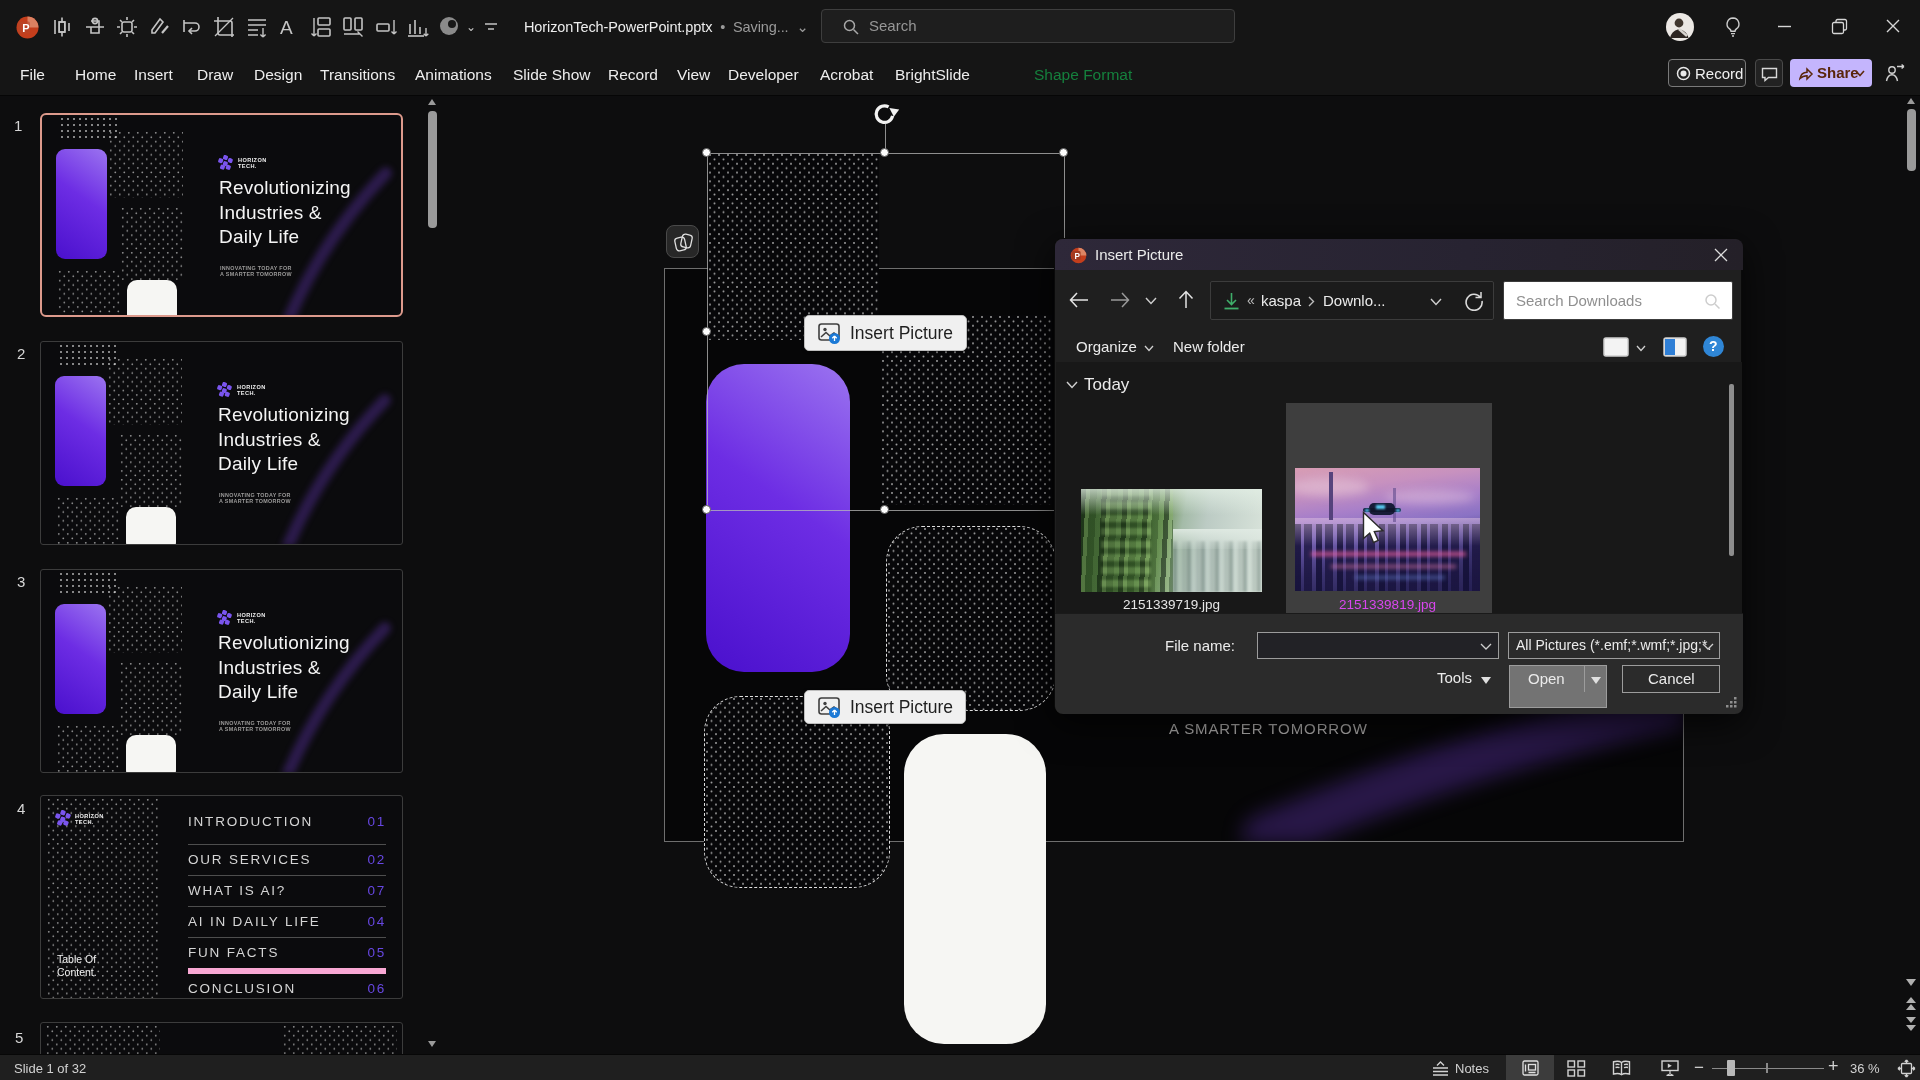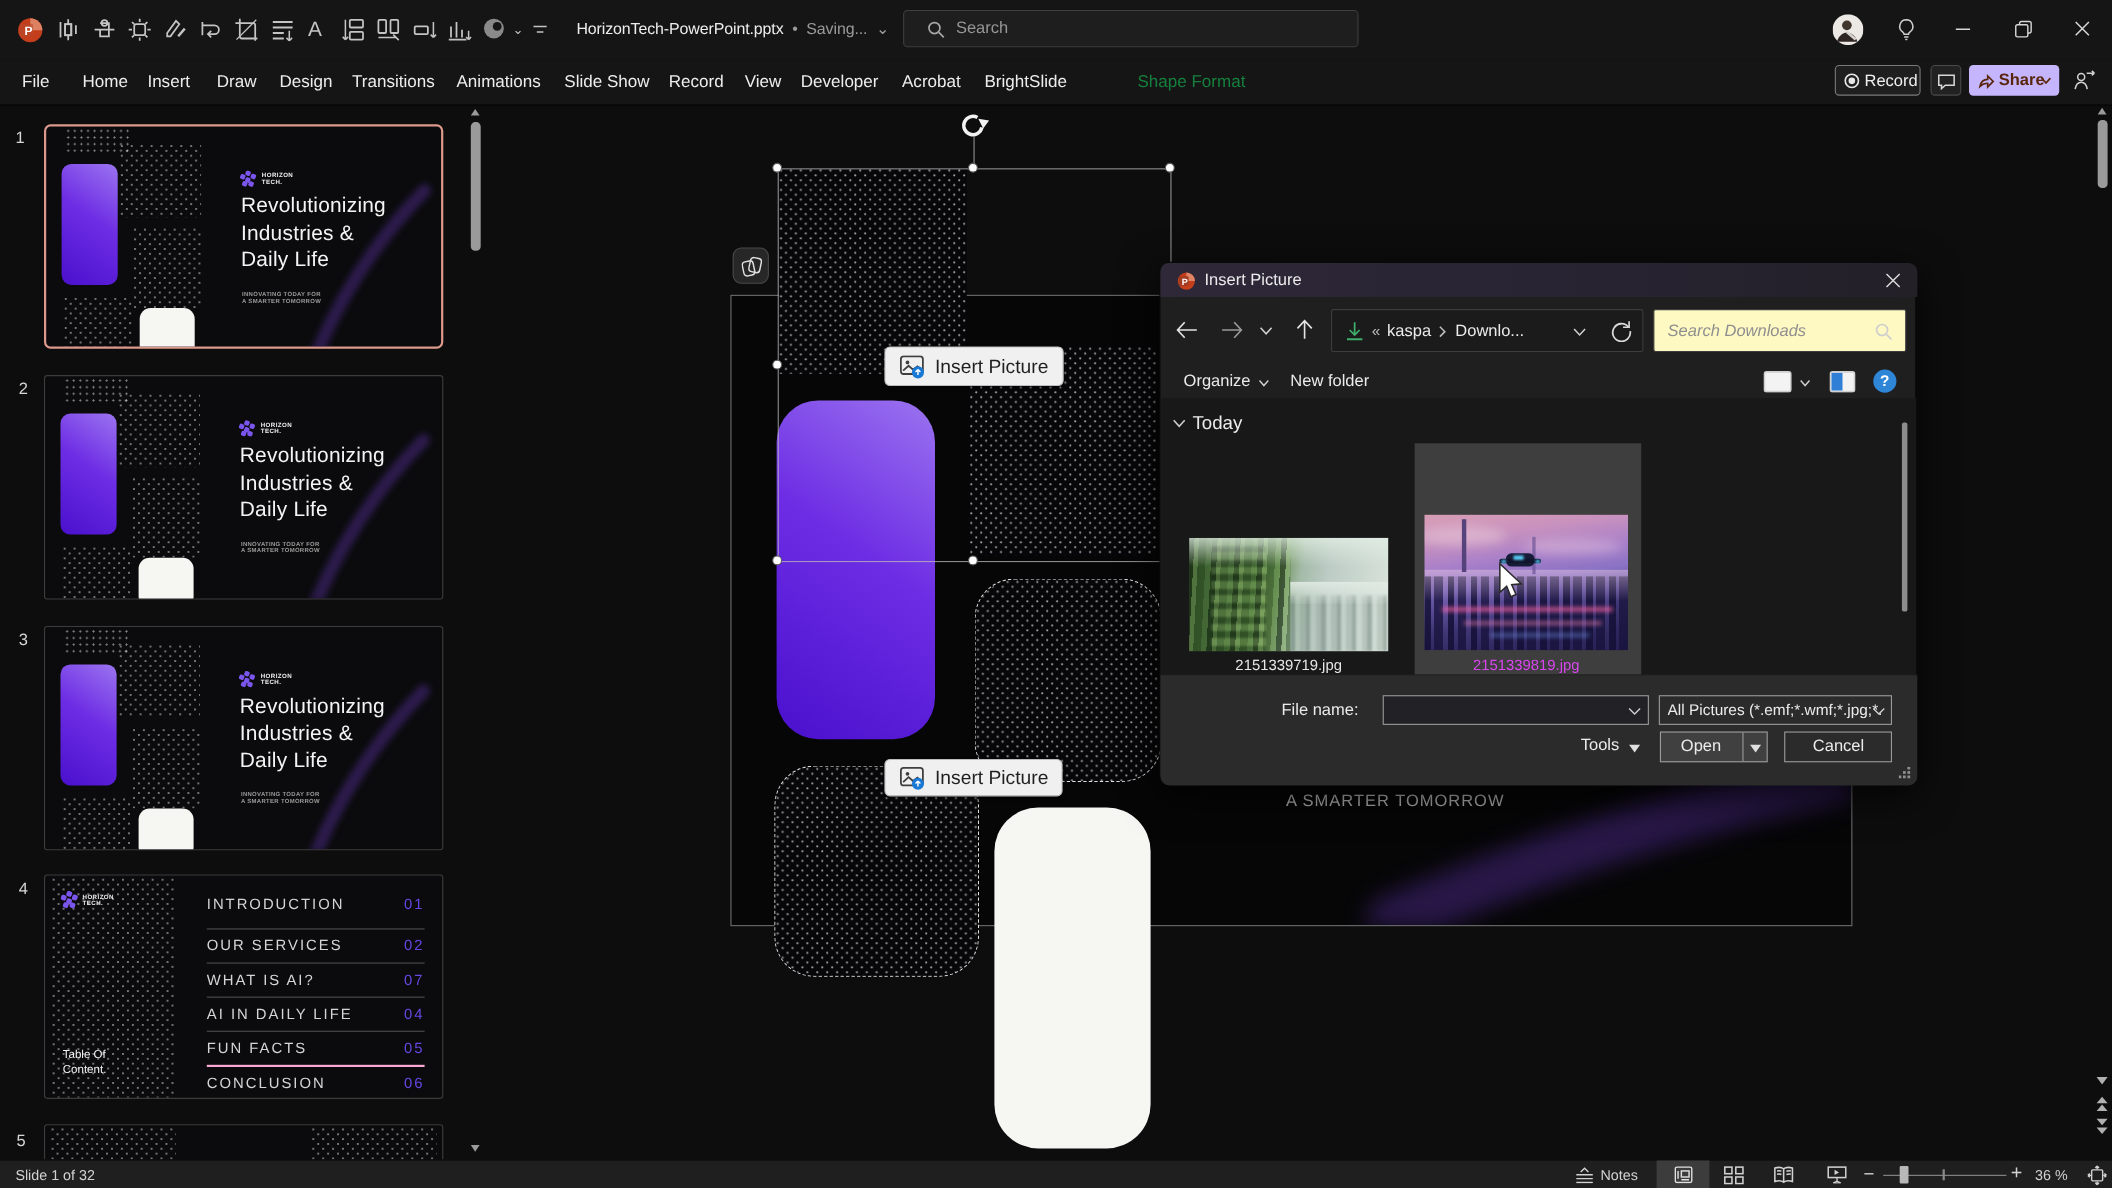--- a/index.html
+++ b/index.html
@@ -338,21 +338,21 @@
             <span style="position:absolute; right:0; top:7px; color:#6747e2;">07</span>
           </div>
         <div style="position:relative; height:31px; border-top:1px solid #4e4e4e;">
             <span style="position:absolute; top:7px;">AI IN DAILY LIFE</span>
             <span style="position:absolute; right:0; top:7px; color:#6747e2;">04</span>
           </div>
         <div style="position:relative; height:31px; border-top:1px solid #4e4e4e;">
             <span style="position:absolute; top:7px;">FUN FACTS</span>
             <span style="position:absolute; right:0; top:7px; color:#6747e2;">05</span>
           </div>
-        <div style="position:relative; height:31px; border-top:2px solid #f9a8d4;">
+        <div style="position:relative; height:31px; border-top:6px solid #f9a8d4;">
             <span style="position:absolute; top:7px;">CONCLUSION</span>
             <span style="position:absolute; right:0; top:7px; color:#6747e2;">06</span>
           </div>
       </div>
     </div>
 
     <div class="thumb" style="top:1022px;">
       <svg class="abs" style="left:5px; top:2px;" width="114" height="45">
           <rect width="114" height="45" fill="url(#pdt)"></rect>
         </svg>
@@ -499,21 +499,21 @@
       <span class="dlgtxt" style="left:112px; top:10px;">Downlo...</span>
       <svg class="abs" style="left:219px; top:16px;" width="12" height="8" viewBox="0 0 12 8" fill="none" stroke="#cfcfcf" stroke-width="1.4">
           <path d="M1 1l5 5.5L11 1"></path>
         </svg>
       <svg class="abs" style="left:253px; top:9px;" width="20" height="20" viewBox="0 0 20 20" fill="none" stroke="#dadada" stroke-width="1.6">
           <path d="M16.5 6.5A8 8 0 1 0 18 10"></path>
           <path d="M17 1v5.5h-5.5" stroke-width="1.5" fill="none"></path>
         </svg>
     </div>
 
-    <div class="abs" style="left:448px; top:42px; width:230px; height:39px; background:#fef9c3; border:1px solid #3c3c3c; border-radius:2px;font-style:italic;">
+    <div class="abs" style="left:448px; top:42px; width:230px; height:39px; background:#ffffff; border:1px solid #3c3c3c; border-radius:2px;">
       <span class="dlgtxt" style="left:12px; top:10px; color:#8f8f8f;">Search Downloads</span>
       <svg class="abs" style="left:200px; top:11px;" width="17" height="17" viewBox="0 0 17 17" fill="none" stroke="#cdcdcd" stroke-width="1.5">
           <circle cx="7" cy="7" r="5"></circle>
           <path d="M11 11l4.5 4.5"></path>
         </svg>
     </div>
 
     <span class="dlgtxt" style="left:21px; top:99px;">Organize</span>
     <svg class="abs" style="left:89px; top:106px;" width="10" height="7" viewBox="0 0 10 7" fill="none" stroke="#cfcfcf" stroke-width="1.3">
         <path d="M1 1l4 4.5L9 1"></path>
@@ -584,21 +584,21 @@
     <div class="abs" style="left:453px; top:393px; width:212px; height:27px; background:#2b2b2b; border:1px solid #9c9c9c;">
       <span class="dlgtxt" style="left:7px; top:4px; font-size:14px; width:196px; overflow:hidden; display:inline-block;">All Pictures (*.emf;*.wmf;*.jpg;*.</span>
       <svg class="abs" style="left:193px; top:10px;" width="12" height="8" viewBox="0 0 12 8" fill="none" stroke="#cfcfcf" stroke-width="1.3">
           <path d="M1 1l5 5L11 1"></path>
         </svg>
     </div>
     <span class="dlgtxt" style="left:382px; top:430px;">Tools</span>
     <svg class="abs" style="left:425px; top:437px;" width="12" height="9" viewBox="0 0 12 9">
         <path d="M1 1h10L6 8z" fill="#e0e0e0"></path>
       </svg>
-    <div class="abs" style="left:454px; top:426px; width:98px; height:28px; border:1px solid #9c9c9c; background:#404040;">
+    <div class="abs" style="left:454px; top:426px; width:98px; height:43px; border:1px solid #9c9c9c; background:#737373;">
       <span class="dlgtxt" style="left:18px; top:4px;">Open</span>
       <div class="abs" style="left:74px; top:0; width:1px; height:26px; background:#9c9c9c;"></div>
       <svg class="abs" style="left:80px; top:10px;" width="12" height="9" viewBox="0 0 12 9">
           <path d="M1 1h10L6 8z" fill="#e0e0e0"></path>
         </svg>
     </div>
     <div class="abs" style="left:567px; top:426px; width:98px; height:28px; border:1px solid #9c9c9c; background:#2b2b2b;">
       <span class="dlgtxt" style="left:25px; top:4px;">Cancel</span>
     </div>
     <svg class="abs" style="left:671px; top:458px;" width="12" height="12" viewBox="0 0 12 12" fill="#8f8f8f">

